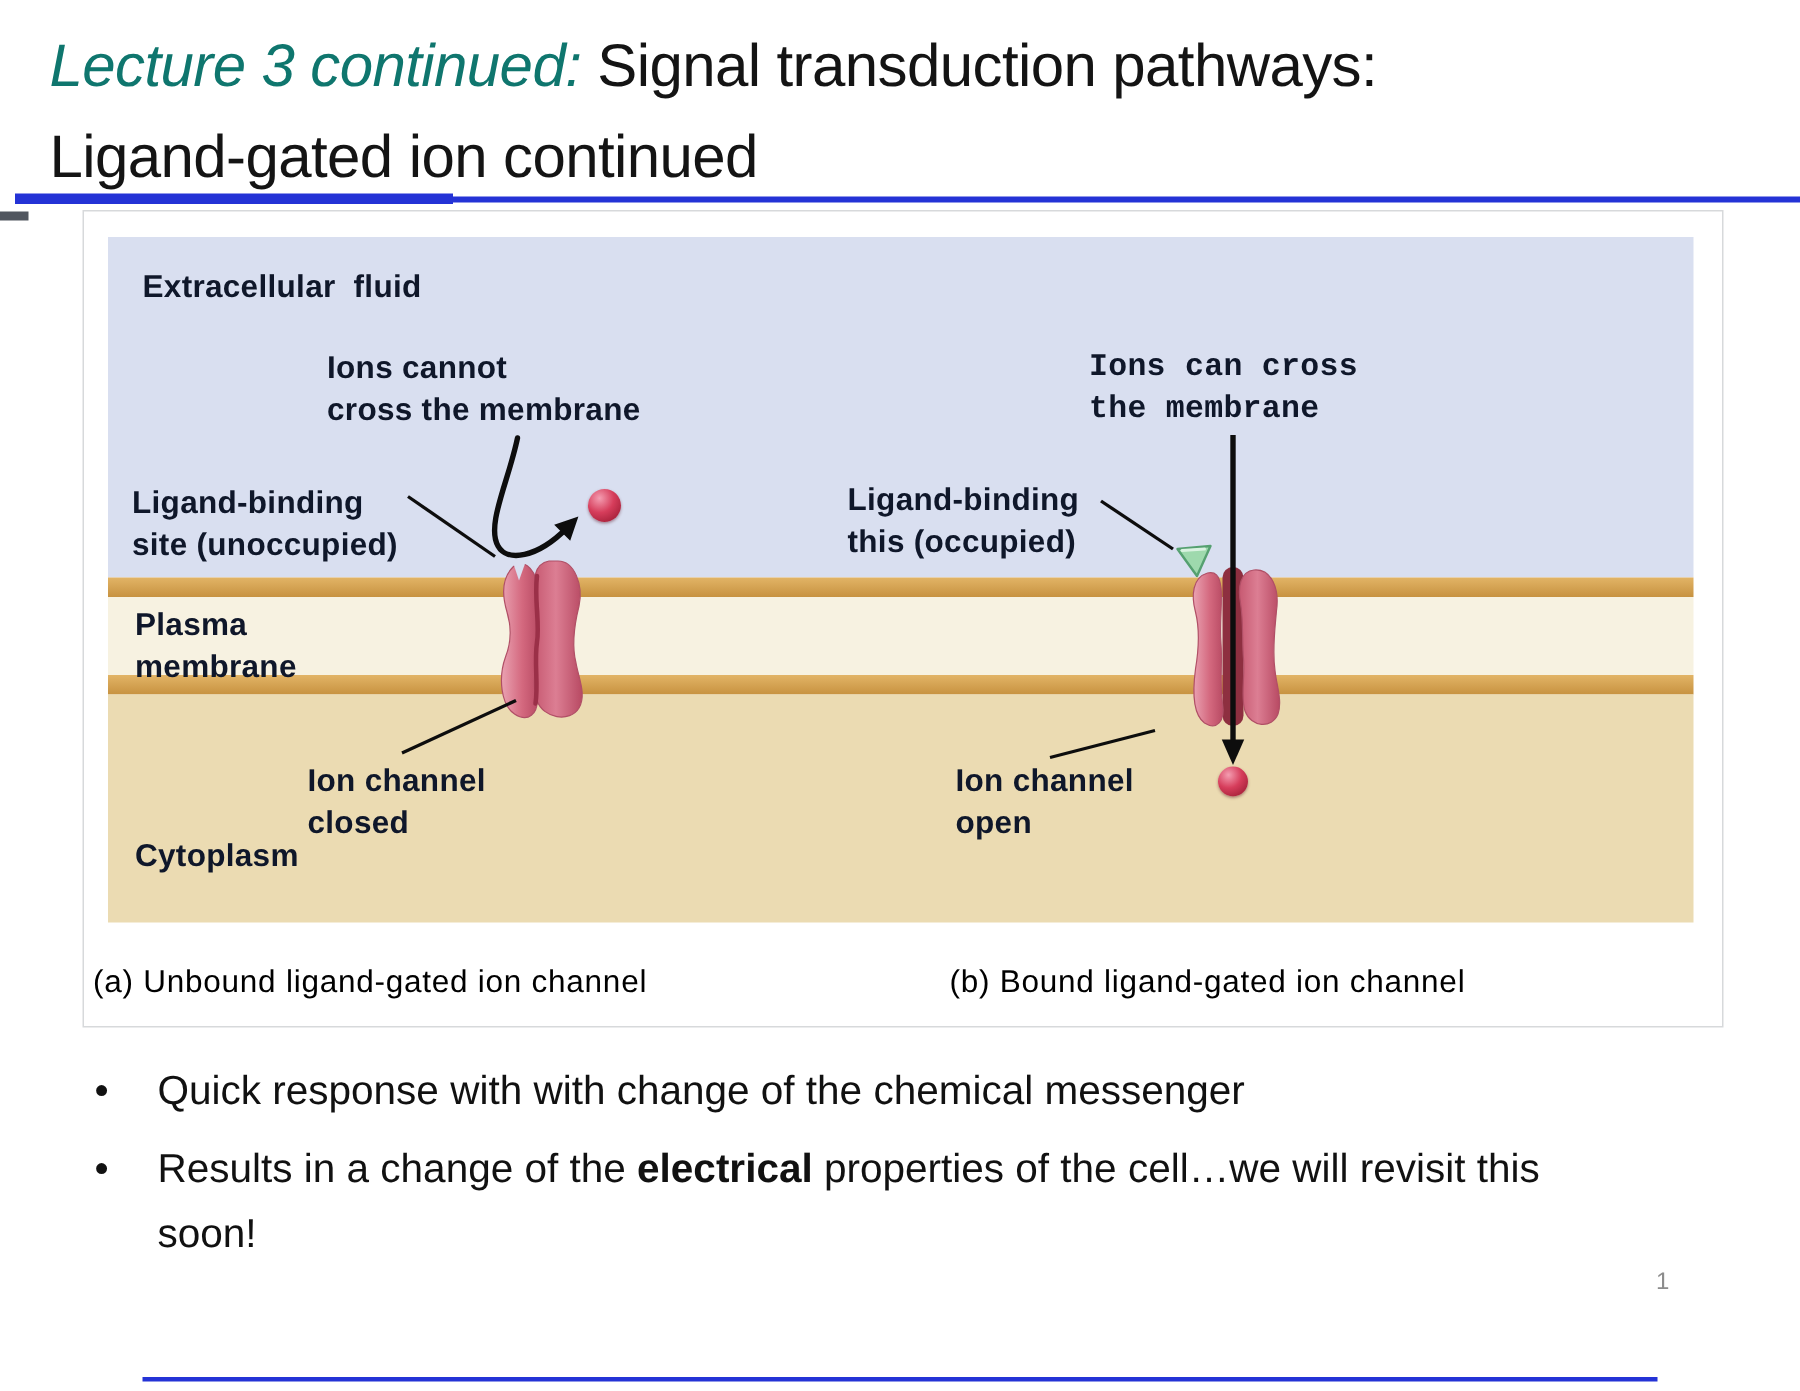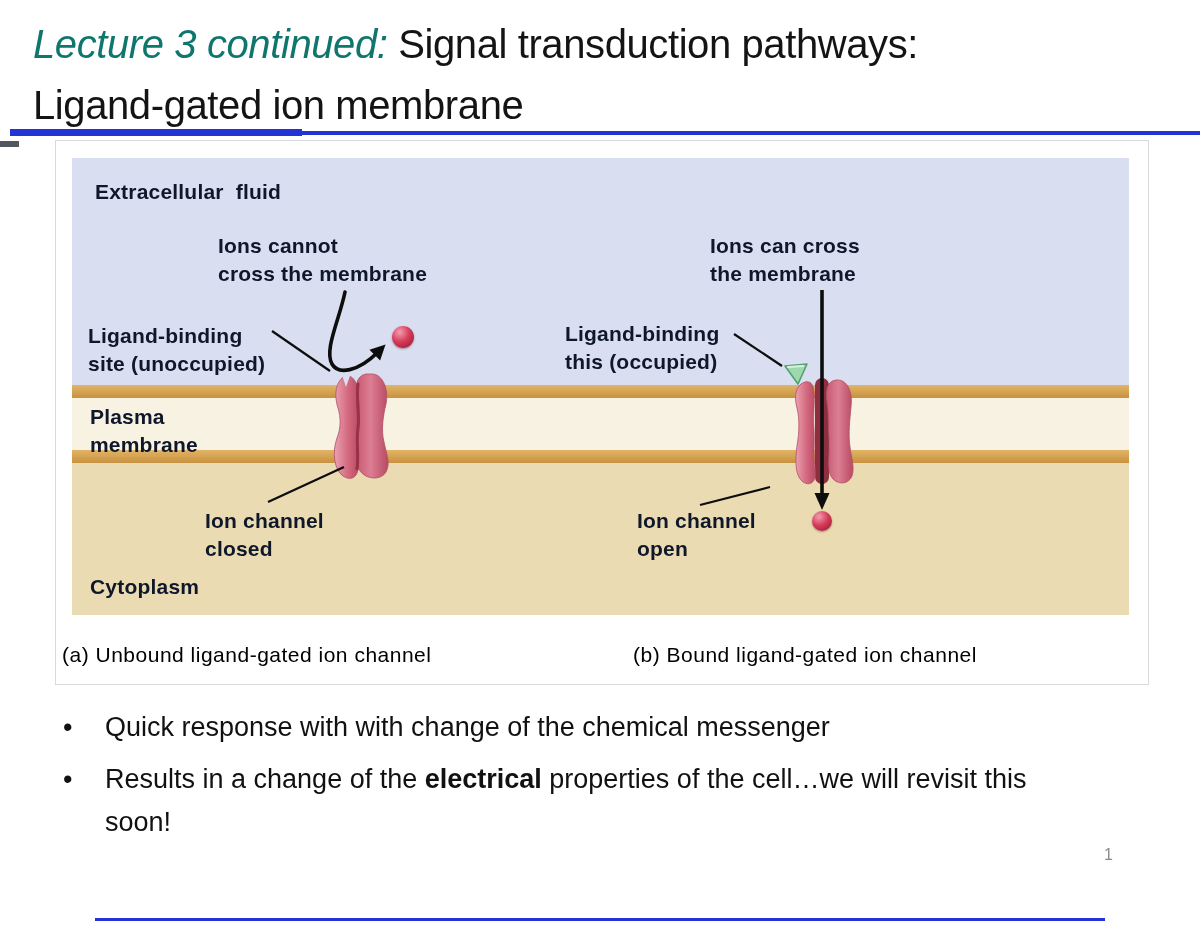--- a/index.html
+++ b/index.html
@@ -29,22 +29,22 @@
   .r-cyto    { top:305px; height:152px; background:#ebdbb2; }
 
   
   .lbl { position:absolute; font-weight:700; font-size:21px; line-height:28px;
          color:#0f172a; letter-spacing:0.2px; z-index:6; white-space:nowrap; }
   .lbl-exfluid  { left:23px;  top:20px;  word-spacing:6px; }
   .lbl-ions-a   { left:146px; top:74px; }
   .lbl-ligand-a { left:16px;  top:164px; }
   .lbl-plasma   { left:18px;  top:245px; }
   .lbl-chan-a   { left:133px; top:349px; }
-  .lbl-cyto     { left:18px;  top:415px; }
-  .lbl-ions-b   { left:638px; top:74px; }
+  .lbl-cyto     { left:18px;  top:399px; }
+  .lbl-ions-b   { left:654px; top:74px;font-family:Liberation Mono, monospace; }
   .lbl-ligand-b { left:493px; top:162px; }
   .lbl-chan-b   { left:565px; top:349px; }
 
   
   .chan { position:absolute; z-index:2; }
   .chan-closed { left:256px; top:212px; width:64px; height:112px; }
   .chan-open   { left:716px; top:214px; width:68px; height:120px; }
   .ligand { position:absolute; left:710px; top:204px; width:28px; height:26px; z-index:3; }
 
   .overlay { position:absolute; left:0; top:0; width:1057px; height:457px; z-index:4; }
@@ -73,21 +73,21 @@
   .page-num { position:absolute; left:1104px; top:846px; font-size:16px; color:#8c8c8c; }
   .rule-bottom { position:absolute; left:95px; top:918px; width:1010px; height:3px; background:#2433d6; }
 </style>
 </head>
 <body>
 
 <div class="slide">
 
   <h1 class="title">
     <span class="t-lead">Lecture 3 continued:</span><span> Signal transduction pathways:</span><br>
-    <span>Ligand-gated ion membrane</span>
+    <span>Ligand-gated ion continued</span>
   </h1>
   <div class="rule-thick"></div>
   <div class="rule-main"></div>
   <div class="rule-dash"></div>
 
   <figure class="figure">
     <div class="diagram">
 
       <div class="region r-exfluid"></div>
       <div class="region r-memtop"></div>

